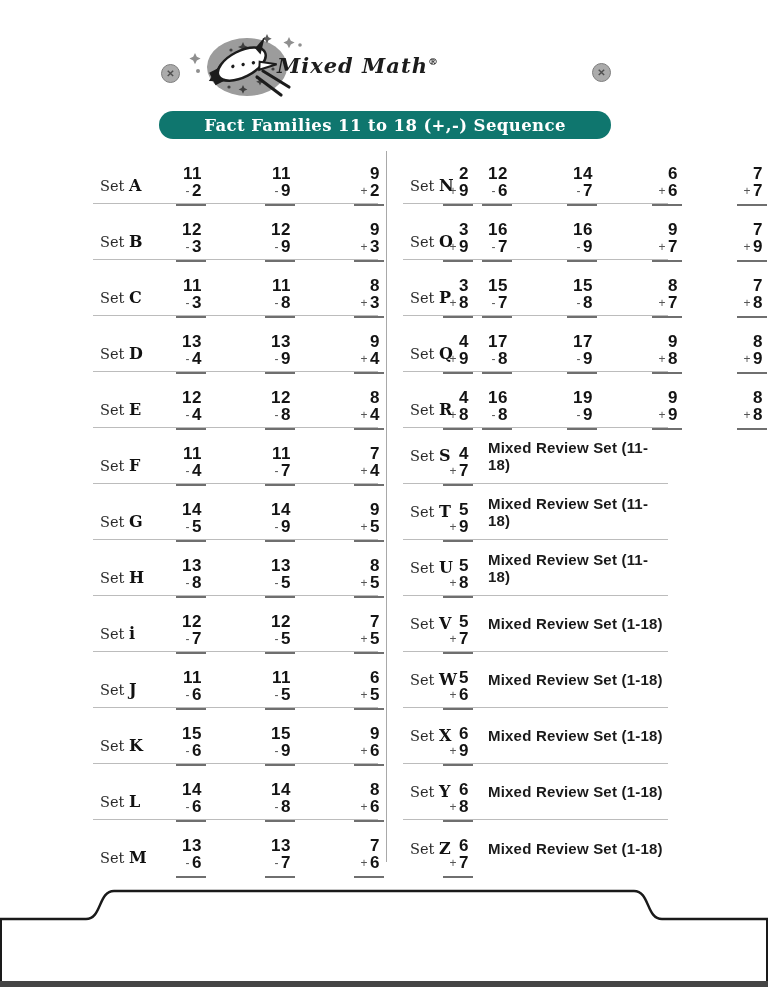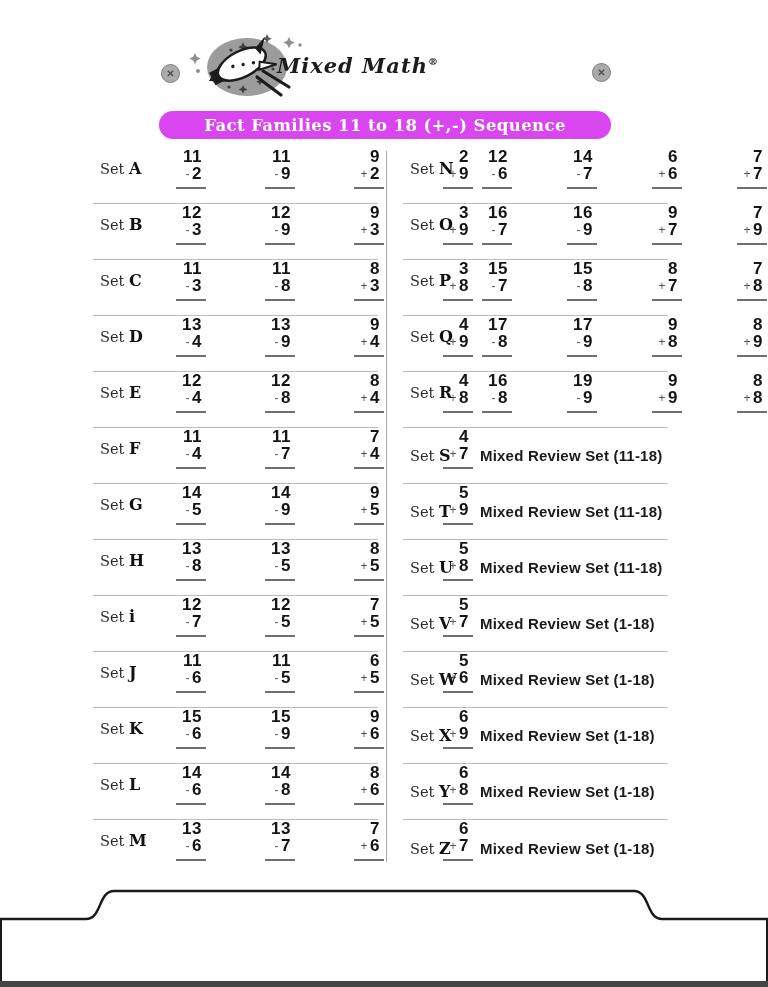--- a/index.html
+++ b/index.html
@@ -13,55 +13,55 @@
              font-family:"DejaVu Serif",serif;font-style:italic;font-weight:bold;
              font-size:21px;color:#1c1c1c;letter-spacing:1px;}
   .logo-text sup{font-size:10px;font-style:normal;}
   .screw{position:absolute;width:17px;height:17px;border-radius:50%;
          background:#ababab;border:1px solid #7e7e7e;color:#4f4f4f;
          font-size:10px;font-weight:bold;line-height:17px;text-align:center;}
   .screw-left{left:161px;top:64px;}
   .screw-right{left:592px;top:63px;}
 
   .title-bar{position:absolute;left:159px;top:111px;width:452px;height:28px;
-             background:#d946ef;border-radius:14px;display:flex;
+             background:#0f766e;border-radius:14px;display:flex;
              align-items:center;justify-content:center;}
   .title-bar span{font-family:"DejaVu Serif",serif;font-weight:bold;
                   font-size:16.5px;color:#ffffff;letter-spacing:.4px;}
 
   
   .col{position:absolute;top:148px;}
   .col-left{left:93px;width:285px;}
   .col-right{left:403px;width:265px;}
   .divider{position:absolute;left:386px;top:151px;width:1px;height:711px;background:#a9a9a9;}
 
   .row{height:56px;box-sizing:border-box;display:flex;align-items:flex-start;
        border-bottom:1px solid #bcbcbc;}
   .row:last-child{border-bottom:none;}
-  .row-inner{display:flex;align-items:center;width:100%;margin-top:0;}
+  .row-inner{display:flex;align-items:center;width:100%;margin-top:17px;}
 
   .set-label{flex:0 0 56px;padding-left:7px;font-family:"DejaVu Serif",serif;
              font-size:14.5px;color:#2b2b2b;white-space:nowrap;}
   .set-label b{font-size:16px;color:#111;}
 
   .probs{display:flex;gap:35px;}
   .prob{width:54px;display:flex;flex-direction:column;align-items:flex-end;
         padding-top:1px;}
   .col-right .prob{width:50px;}
   .prob .top{font-size:17px;font-weight:bold;color:#141414;line-height:16px;
              padding-right:8px;letter-spacing:.5px;}
   .prob .bot{font-size:17px;font-weight:bold;color:#141414;line-height:17px;
              padding-right:8px;letter-spacing:.5px;}
   .prob .sign{font-size:12px;font-weight:normal;color:#555;margin-right:2px;
               position:relative;top:-1px;}
   .prob .rule{width:30px;height:2px;background:#6f6f6f;margin:3px 4px 0 0;}
 
   .review-text{font-size:15px;font-weight:bold;color:#1a1a1a;margin-left:14px;
                letter-spacing:.2px;}
-  .row.review .row-inner{margin-top:0;height:100%;align-items:center;}
+  .row.review .row-inner{margin-top:0;height:100%;align-items:center;gap:8px;}
 
   
   .footer-svg{position:absolute;left:0;top:867px;}
 </style>
 </head>
 <body>
 
 <div class="page">
 
   <div class="logo">

